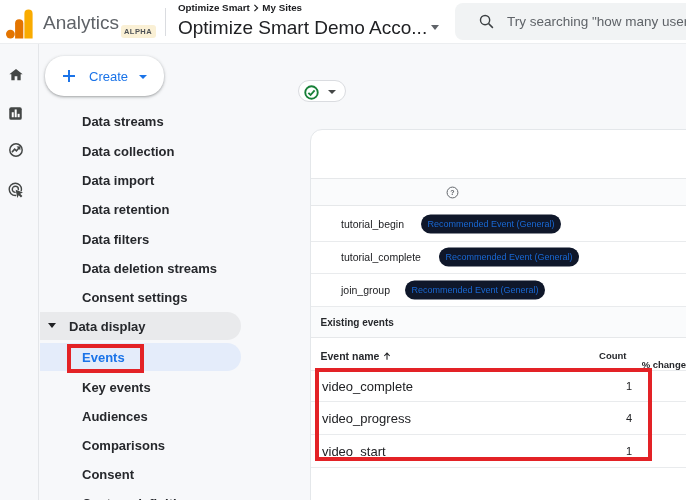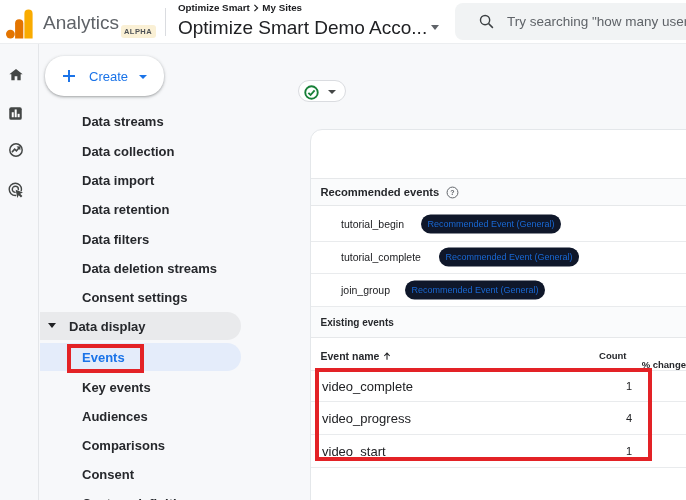--- a/index.html
+++ b/index.html
@@ -136,21 +136,20 @@
   <svg width="15" height="15" viewBox="0 0 24 24">
       <circle cx="12" cy="12" r="10" fill="none" stroke="#188038" stroke-width="3"></circle>
       <path d="M7 12.5 L10.5 16 L17 8.5" fill="none" stroke="#188038" stroke-width="3"></path>
     </svg>
   <div class="caret"></div>
 </div>
 
 <div id="card">
 
   <div class="sechdr" style="top:47.5px; height:28px;">
-    <span class="t">Recommended events</span>
     <svg style="position:absolute; left:135px; top:7.5px" width="13" height="13" viewBox="0 0 24 24">
         <circle cx="12" cy="12" r="10" fill="none" stroke="#5f6368" stroke-width="1.8"></circle>
         <text x="12" y="16.5" text-anchor="middle" font-size="13" font-weight="bold" fill="#5f6368" font-family="Liberation Sans">?</text>
       </svg>
   </div>
   <div class="row" style="top:78px; height:33.5px;">
     <span class="ename">tutorial_begin</span>
     <span class="badge" style="left:110px">Recommended Event (General)</span>
   </div>
   <div class="row" style="top:111.5px; height:32px;">

